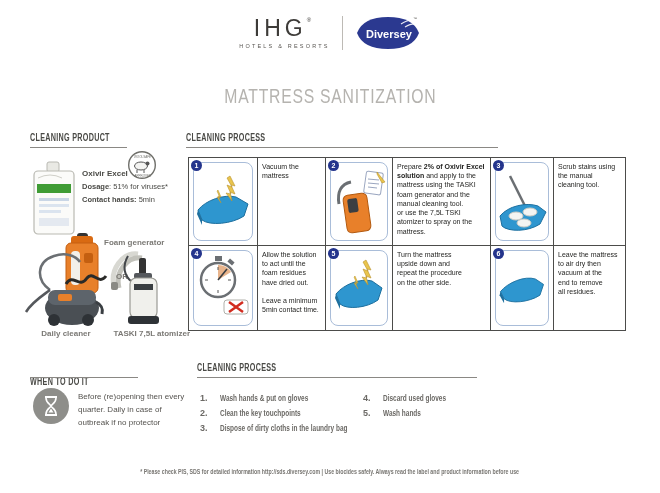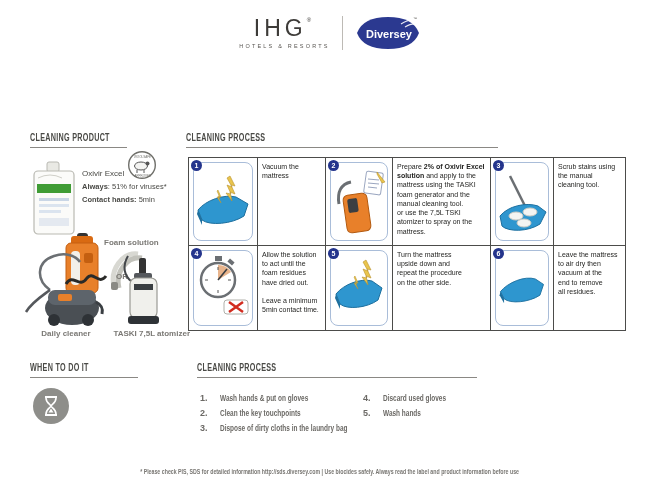--- a/index.html
+++ b/index.html
@@ -17,21 +17,21 @@
   .logo-div{width:1px;height:34px;background:#bdbab5;}
   .page-title{position:absolute;top:84px;left:0;right:0;text-align:center;}
   .page-title span{font-size:21px;letter-spacing:1px;color:#b5b3af;font-weight:400;}
 
   
   .sec-head{position:absolute;font-size:10px;font-weight:700;color:#4a4a46;letter-spacing:.4px;}
   .sec-line{position:absolute;height:1px;background:#8a8884;}
 
   
   .prod-text{position:absolute;left:82px;top:167px;width:86px;font-size:7.5px;color:#4a4a46;line-height:13px;}
-  .prod-name{font-weight:400;font-size:8px;}
+  .prod-name{font-weight:700;font-size:8px;}
   .b{font-weight:700;}
   .mini-label{position:absolute;font-size:8px;font-weight:700;color:#7b7975;}
 
   
   .ptable{position:absolute;left:188px;top:157px;display:grid;grid-template-columns:69px 68px 67px 98px 63px 72px;grid-template-rows:88px 85px;border-top:1px solid #4c4c4a;border-left:1px solid #4c4c4a;}
   .cell{border-right:1px solid #4c4c4a;border-bottom:1px solid #4c4c4a;position:relative;background:#fff;}
   .cell-text{padding:4px 4px;font-size:7px;line-height:1.32;color:#1f1f1d;white-space:pre-line;}
   .art{position:absolute;inset:4px;border:1.5px solid #a9bdd9;border-radius:8px;background:#fff;display:flex;align-items:center;justify-content:center;overflow:hidden;}
   .badge{position:absolute;top:2px;left:2px;width:11px;height:11px;border-radius:50%;background:#24348c;color:#fff;font-size:7px;font-weight:700;display:flex;align-items:center;justify-content:center;z-index:2;}
 
@@ -54,20 +54,23 @@
     </div>
     <div class="logo-div"></div>
     <svg width="66" height="38" viewBox="0 0 66 38">
       <path d="M2,19 Q8,3 33,3 Q58,3 64,19 Q58,35 33,35 Q8,35 2,19 Z" fill="#2b3990"></path>
       <path d="M46,10 C52,6 58,5 63,7 M50,13 C55,10 60,9 63,11" stroke="#ffffff" stroke-width="1.1" fill="none" opacity="0.9"></path>
       <text x="11" y="24" font-size="11" font-weight="700" fill="#ffffff" font-family="Liberation Sans,sans-serif">Diversey</text>
       <text x="58" y="6" font-size="4" fill="#55534f">™</text>
     </svg>
   </div>
 
+  <div class="page-title">
+    <span class="cond-c">MATTRESS SANITIZATION</span>
+  </div>
 
   <div class="sec-head" style="left:30px;top:132px;"><span class="cond">CLEANING PRODUCT</span></div>
   <div class="sec-line" style="left:30px;top:147px;width:97px;"></div>
 
   <svg style="position:absolute;left:30px;top:160px;" width="48" height="78" viewBox="0 0 48 78">
     <rect x="17" y="2" width="12" height="10" rx="2" fill="#e9e9e4" stroke="#b9b9b2" stroke-width="1"></rect>
     <rect x="4" y="11" width="40" height="63" rx="4" fill="#fbfbf9" stroke="#b9b9b2" stroke-width="1.2"></rect>
     <path d="M8,18 q12,-6 24,0" fill="none" stroke="#cfcfc8" stroke-width="1"></path>
     <rect x="7" y="24" width="34" height="9" fill="#3f9c35"></rect>
     <rect x="9" y="38" width="30" height="3" fill="#c9d6e6"></rect>
@@ -81,32 +84,32 @@
     <ellipse cx="14" cy="16" rx="6.5" ry="4" fill="#f4f4f2" stroke="#555" stroke-width="1"></ellipse>
     <circle cx="20.5" cy="13.5" r="2" fill="#555"></circle>
     <line x1="10" y1="20" x2="10" y2="23" stroke="#555" stroke-width="1"></line>
     <line x1="17" y1="20" x2="17" y2="23" stroke="#555" stroke-width="1"></line>
     <text x="7" y="8" font-size="3" fill="#6f6f6a">WOOLSAFE</text>
     <text x="7.5" y="26.5" font-size="3" fill="#6f6f6a">APPROVED</text>
   </svg>
 
   <div class="prod-text">
     <div class="prod-name">Oxivir Excel</div>
-    <div><span class="b">Always</span><span>: 51% for viruses*</span></div>
+    <div><span class="b">Dosage</span><span>: 51% for viruses*</span></div>
     <div><span class="b">Contact hands:</span><span> 5min</span></div>
   </div>
 
   <svg style="position:absolute;left:62px;top:233px;" width="40" height="62" viewBox="0 0 40 62">
     <rect x="15" y="0" width="11" height="6" rx="3" fill="#333"></rect>
     <rect x="9" y="3" width="22" height="12" rx="3" fill="#d96a12"></rect>
     <rect x="4" y="10" width="32" height="50" rx="5" fill="#e8802a" stroke="#c45f10" stroke-width="1"></rect>
     <rect x="9" y="18" width="9" height="34" rx="4" fill="#f2f0ea"></rect>
     <rect x="22" y="20" width="9" height="10" rx="2" fill="#c45f10"></rect>
   </svg>
-  <div class="mini-label" style="left:104px;top:238px;">Foam solution</div>
+  <div class="mini-label" style="left:104px;top:238px;">Foam generator</div>
 
   <svg style="position:absolute;left:108px;top:248px;" width="38" height="42" viewBox="0 0 38 42">
     <path d="M6,38 C2,22 14,4 30,6" stroke="#d8d8d2" stroke-width="5" fill="none"></path>
     <path d="M11,40 C7,24 19,8 34,10" stroke="#c2c2bb" stroke-width="5" fill="none"></path>
     <rect x="3" y="34" width="7" height="8" rx="2" fill="#8a8a84"></rect>
   </svg>
   <div class="mini-label" style="left:116px;top:272px;">OR</div>
 
   <svg style="position:absolute;left:64px;top:268px;" width="44" height="24" viewBox="0 0 44 24">
     <path d="M2,16 C9,4 15,22 23,10 C29,2 35,18 42,8" stroke="#2a2a28" stroke-width="3" fill="none"></path>
@@ -239,29 +242,32 @@
       <div class="badge">6</div>
     </div>
     <div class="cell cell-text">Leave the mattress
 to air dry then
 vacuum at the
 end to remove
 all residues.</div>
 
   </div>
 
-  <div class="sec-head" style="left:30px;top:362px;"><span class="cond">WHEN TO DO IT</span></div>
+  <div class="sec-head" style="left:30px;top:376px;"><span class="cond">WHEN TO DO IT</span></div>
   <div class="sec-line" style="left:30px;top:377px;width:108px;"></div>
 
   <svg style="position:absolute;left:33px;top:388px;" width="36" height="36" viewBox="0 0 36 36">
     <circle cx="18" cy="18" r="18" fill="#8e8e8a"></circle>
     <path d="M12,9 h12 M12,27 h12" stroke="#ffffff" stroke-width="1.8"></path>
     <path d="M13,10 c0,5 4,6 5,8 c-1,2 -5,3 -5,8 M23,10 c0,5 -4,6 -5,8 c1,2 5,3 5,8" stroke="#ffffff" stroke-width="1.6" fill="none"></path>
     <path d="M15.5,24.5 h5 l-2.5,-4 Z" fill="#ffffff"></path>
   </svg>
+  <div class="when-text">Before (re)opening then every
+quarter. Daily in case of
+outbreak if no protector</div>
 
   <div class="sec-head" style="left:197px;top:362px;"><span class="cond">CLEANING PROCESS</span></div>
   <div class="sec-line" style="left:197px;top:377px;width:280px;"></div>
 
   <div class="list-col" style="left:200px;width:170px;">
     <div class="list-item">
         <span class="list-num">1.</span>
         <span class="cond">Wash hands &amp; put on gloves</span>
       </div>
     <div class="list-item">

